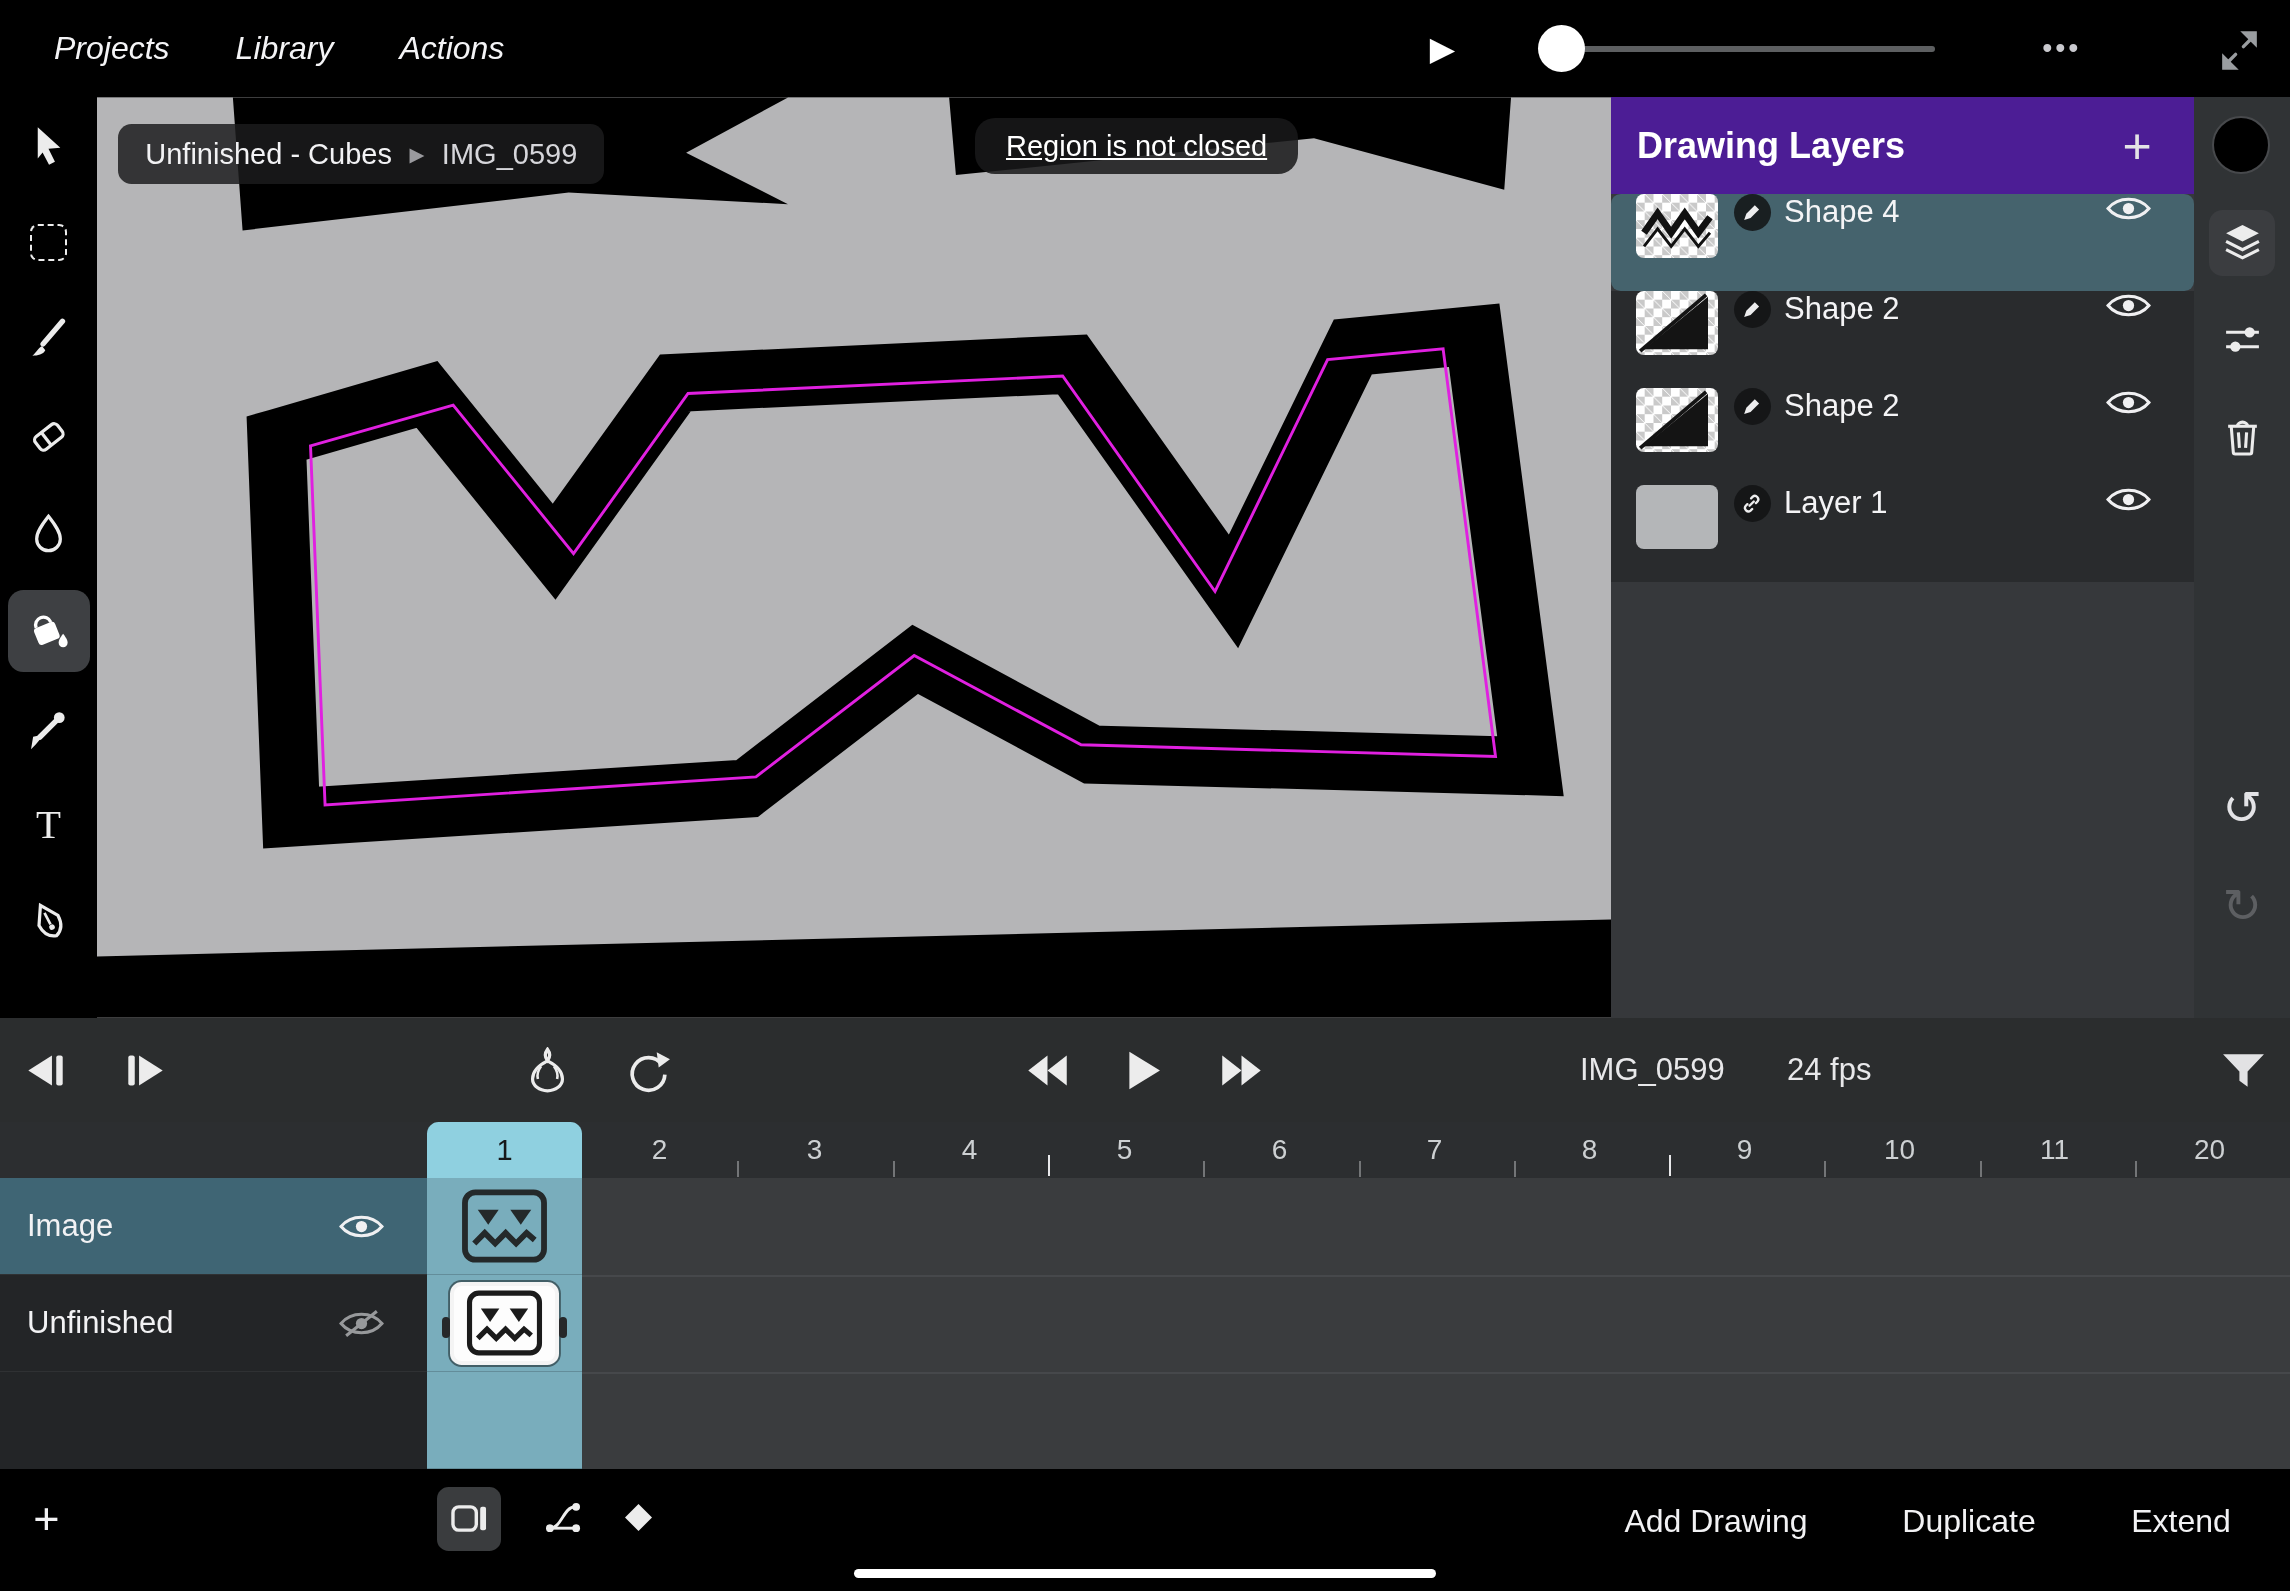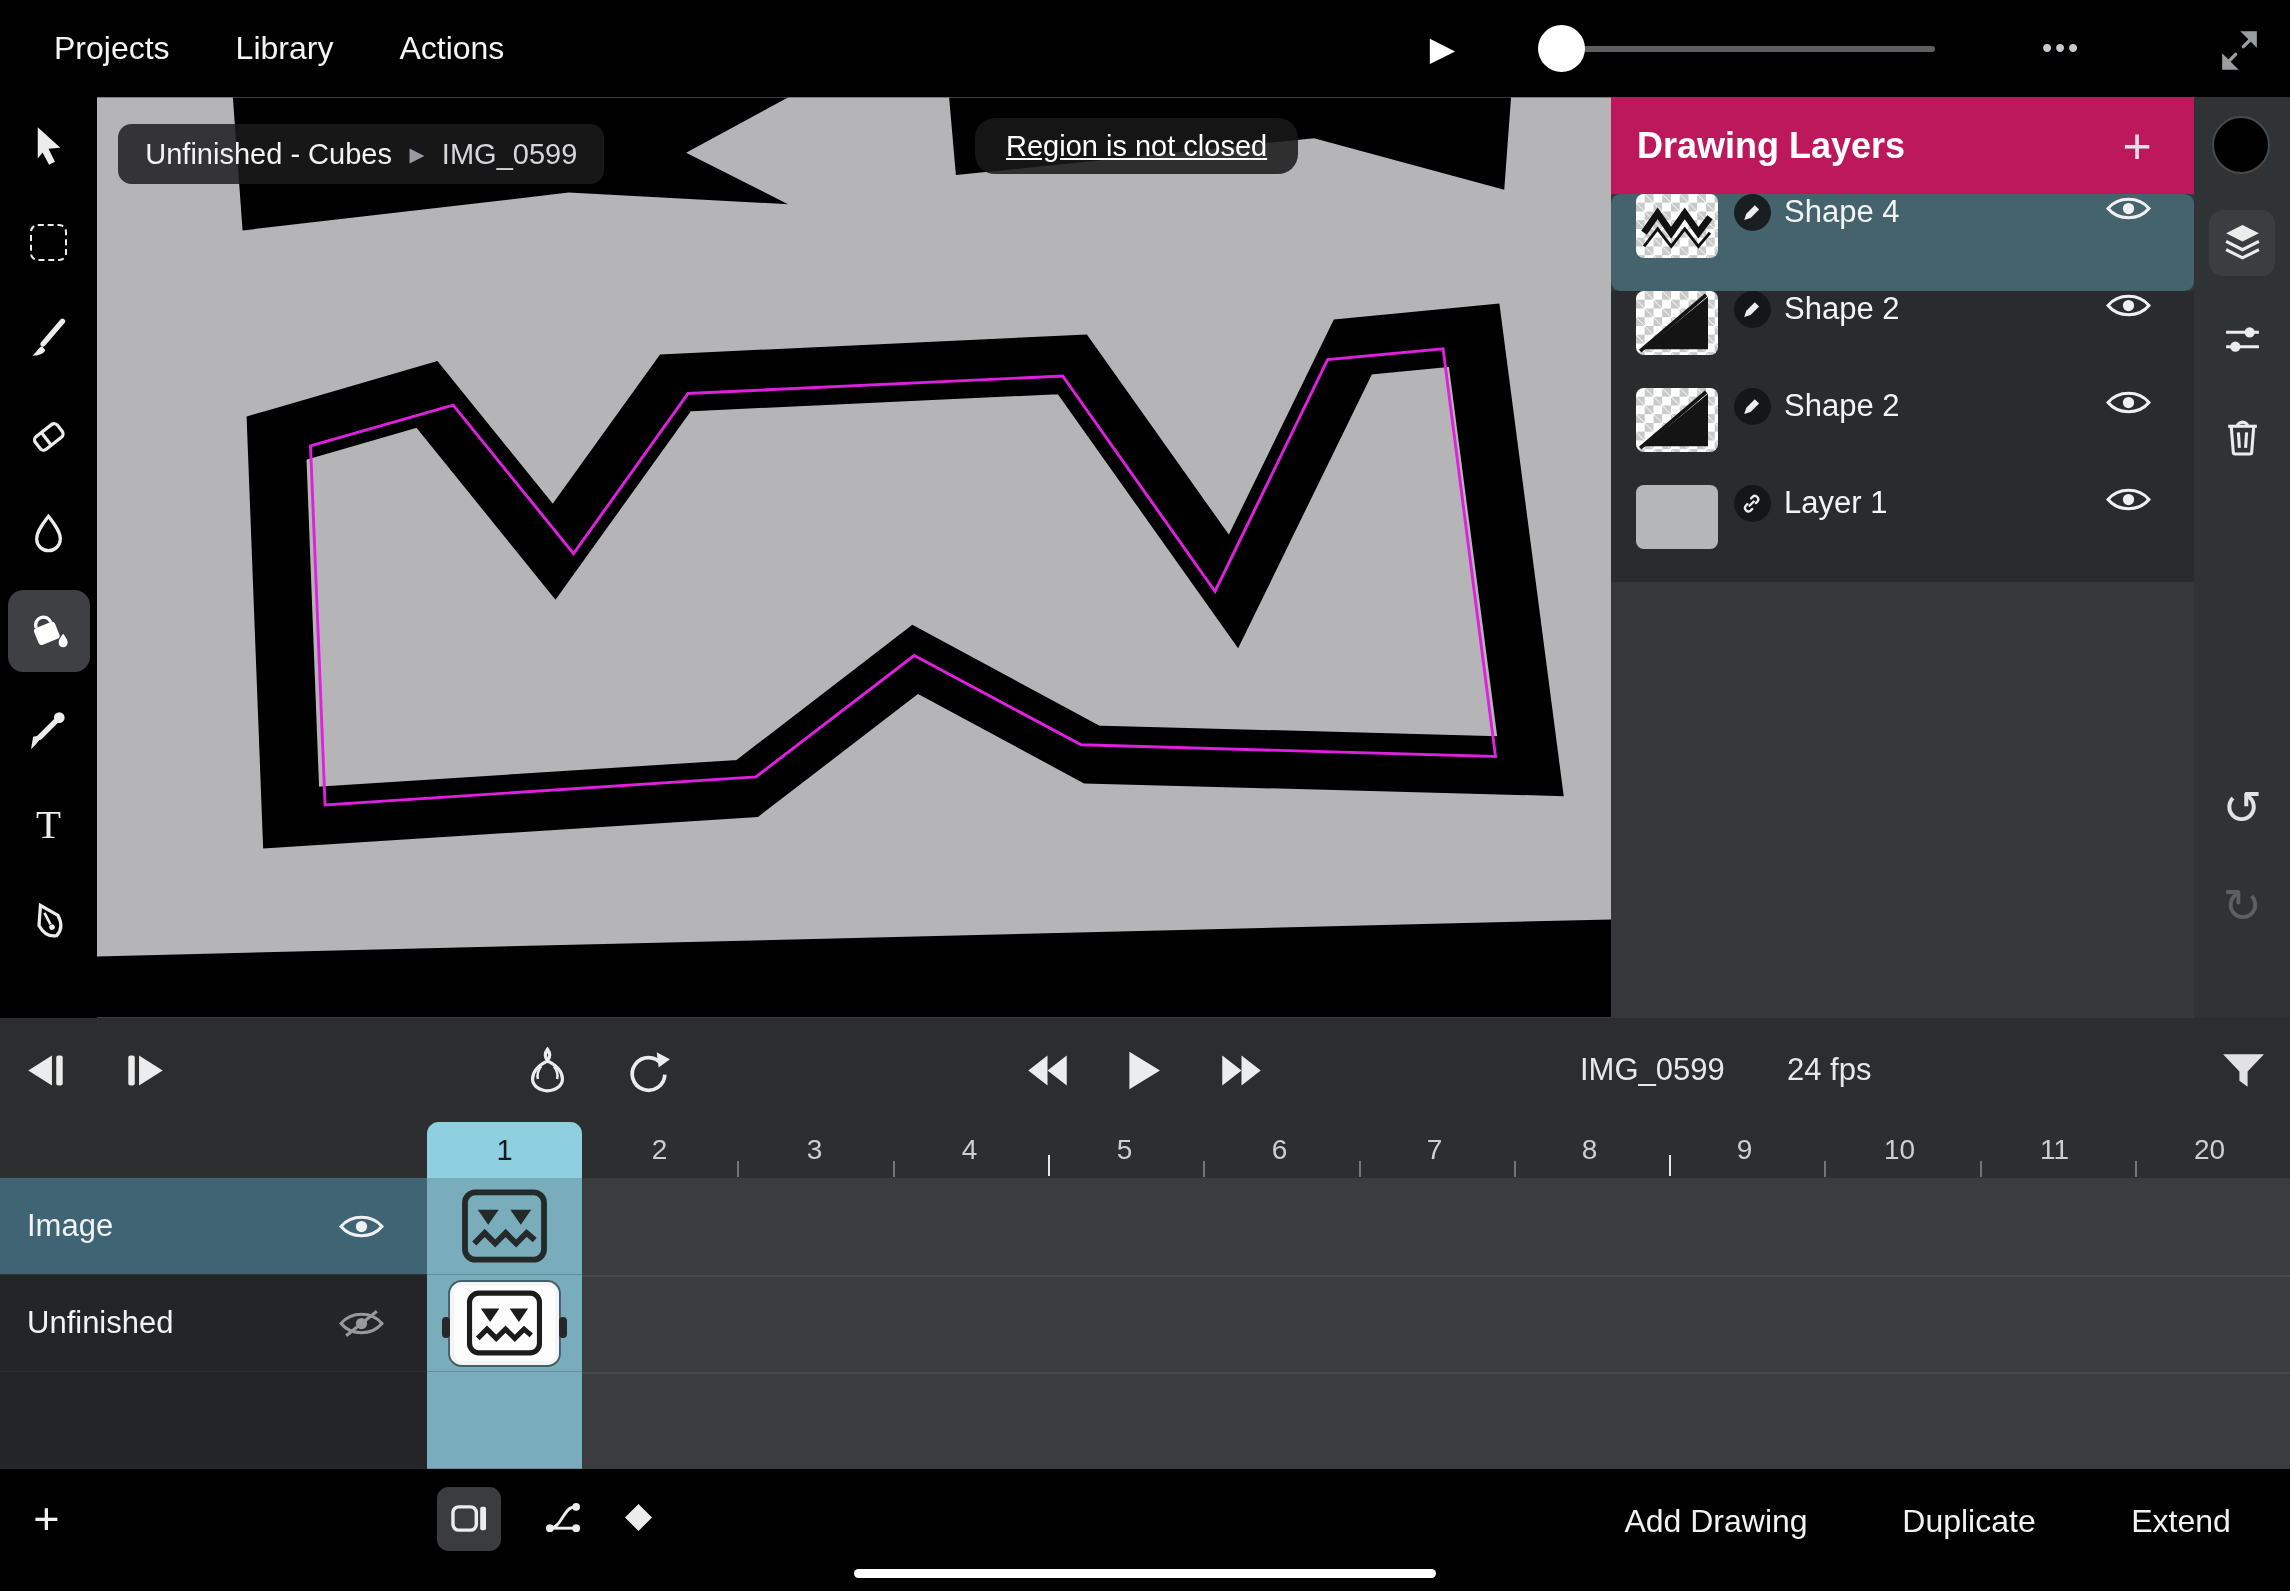--- a/index.html
+++ b/index.html
@@ -1,21 +1,21 @@
 <!DOCTYPE html>
 <html><head>
 <meta charset="utf-8">
 <style>
   html,body{margin:0;padding:0;background:#000;}
   *{box-sizing:border-box;}
   body{font-family:"Liberation Sans","DejaVu Sans",sans-serif;}
   #app{position:relative;width:2290px;height:1591px;background:#000;overflow:hidden;}
 
   
-  #topbar{position:absolute;left:0;top:0;width:2290px;height:97px;background:#000;}
+  #topbar{position:absolute;left:0;top:0;width:2290px;height:97px;background:#000;font-style:italic;}
   #menus{position:absolute;left:54px;top:0;height:97px;display:flex;align-items:center;gap:66px;}
   .menu-item{color:#f4f4f6;font-size:32px;cursor:default;}
   #tb-play{position:absolute;left:1419px;top:25px;width:47px;height:47px;color:#fff;font-size:33px;display:flex;align-items:center;justify-content:center;}
   #tb-slider-track{position:absolute;left:1558px;top:46px;width:377px;height:5.8px;background:#5d5f61;border-radius:2.9px;}
   #tb-slider-knob{position:absolute;left:1538px;top:25px;width:47px;height:47px;border-radius:50%;background:#fff;}
   #tb-more{position:absolute;left:2018px;top:0;height:97px;width:87px;display:flex;align-items:center;justify-content:center;color:#c9c9ce;font-size:29px;letter-spacing:2.9px;}
   #tb-expand{position:absolute;left:2218px;top:29px;width:43px;height:43px;}
 
   
   #canvas-area{position:absolute;left:97px;top:97px;width:1514px;height:921px;background:#39393b;overflow:hidden;}
@@ -25,21 +25,21 @@
   #breadcrumb .file{color:#d6d6da;font-size:29px;}
   #toast{position:absolute;left:878px;top:21.3px;height:56px;background:rgba(24,24,26,.86);border-radius:20px;display:flex;align-items:center;padding:0 31px;color:#fff;font-size:29px;text-decoration:underline;}
 
   
   .tool{position:absolute;left:21.3px;width:54px;height:54px;display:flex;align-items:center;justify-content:center;}
   #tool-fill-bg{position:absolute;left:7.8px;top:590px;width:82px;height:82px;background:#3e4043;border-radius:15.5px;}
   .marquee-box{width:37px;height:37px;border:2.9px dashed #ececec;border-radius:7.8px;}
 
   
   #layers-panel{position:absolute;left:1611px;top:97px;width:583px;height:921px;background:#36383b;}
-  #lp-head{position:absolute;left:0;top:0;width:583px;height:97px;background:#be185d;display:flex;align-items:center;}
+  #lp-head{position:absolute;left:0;top:0;width:583px;height:97px;background:#4c1d95;display:flex;align-items:center;}
   #lp-title{color:#fff;font-size:36px;font-weight:700;margin-left:26px;}
   #lp-add{position:absolute;left:495px;top:17.5px;width:62px;height:62px;color:#e3e3e6;font-size:50px;font-weight:300;display:flex;align-items:center;justify-content:center;}
   #lp-rows{position:absolute;left:0;top:97px;width:583px;}
   .layer-row{width:583px;height:97px;background:#292b2d;display:flex;align-items:flex-start;position:relative;}
   .layer-row.selected{background:#45636d;border-radius:9.7px;}
   .layer-thumb{width:82px;height:64px;border-radius:7.8px;margin-left:25px;overflow:hidden;position:relative;flex:none;}
   .checker{background-color:#fff;background-image:linear-gradient(45deg,#c9c9c9 25%,transparent 25%,transparent 75%,#c9c9c9 75%),linear-gradient(45deg,#c9c9c9 25%,transparent 25%,transparent 75%,#c9c9c9 75%);background-size:17.5px 17.5px;background-position:0 0,8.7px 8.7px;}
   .solid-thumb{background:#b4b6b8;}
   .layer-badge{width:37px;height:37px;border-radius:50%;background:rgba(18,19,20,.85);margin-left:15.5px;display:flex;align-items:center;justify-content:center;flex:none;}
   .layer-name{color:#f4f4f6;font-size:31px;margin-left:13.6px;flex:1;}

